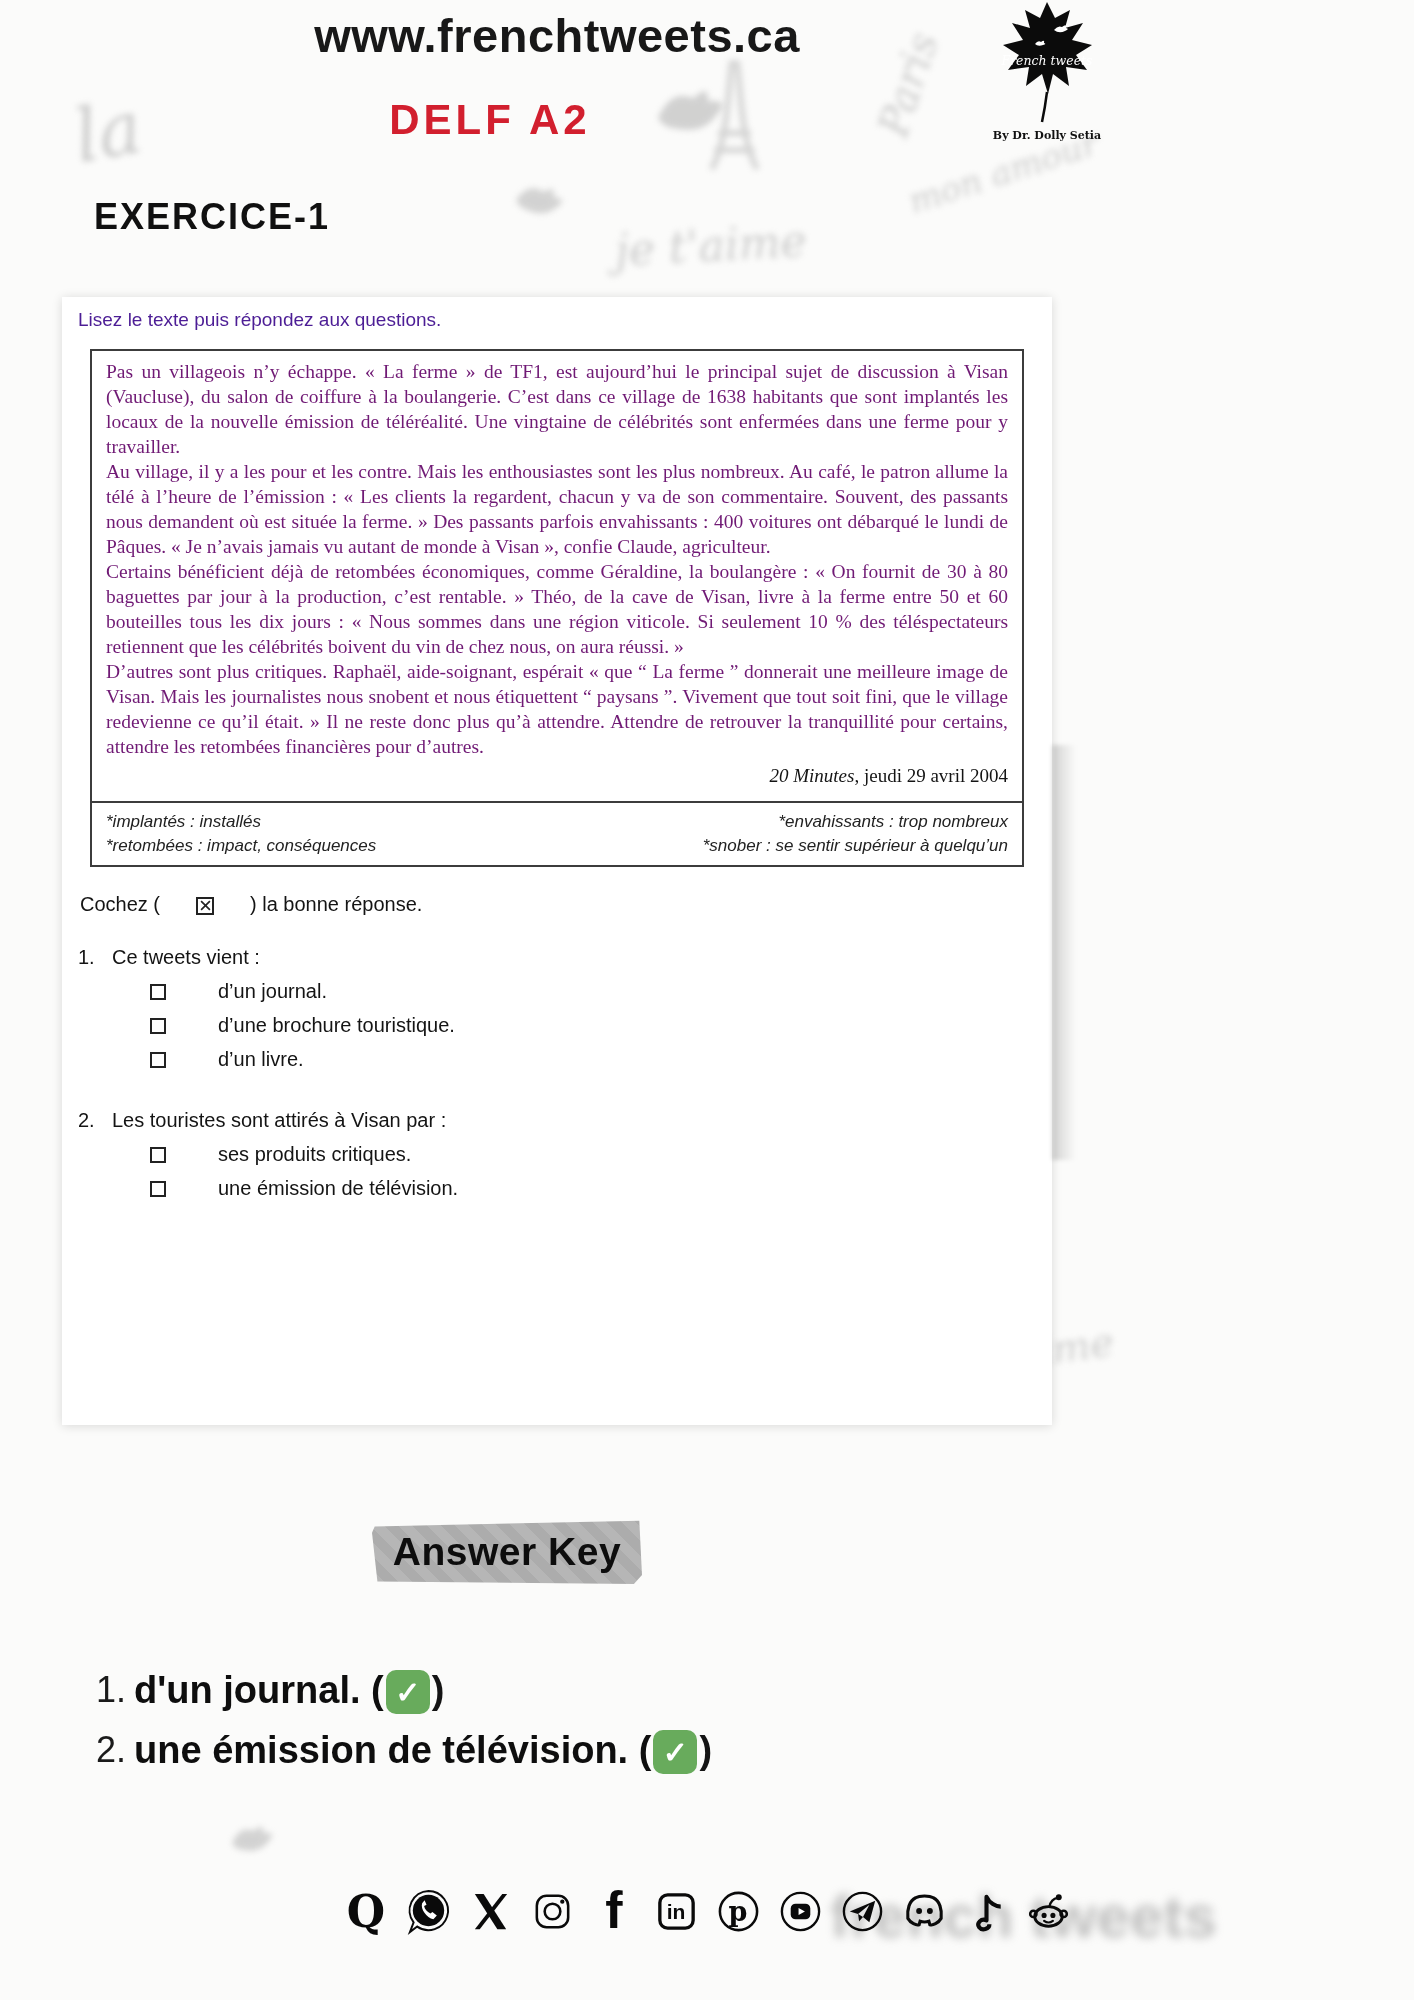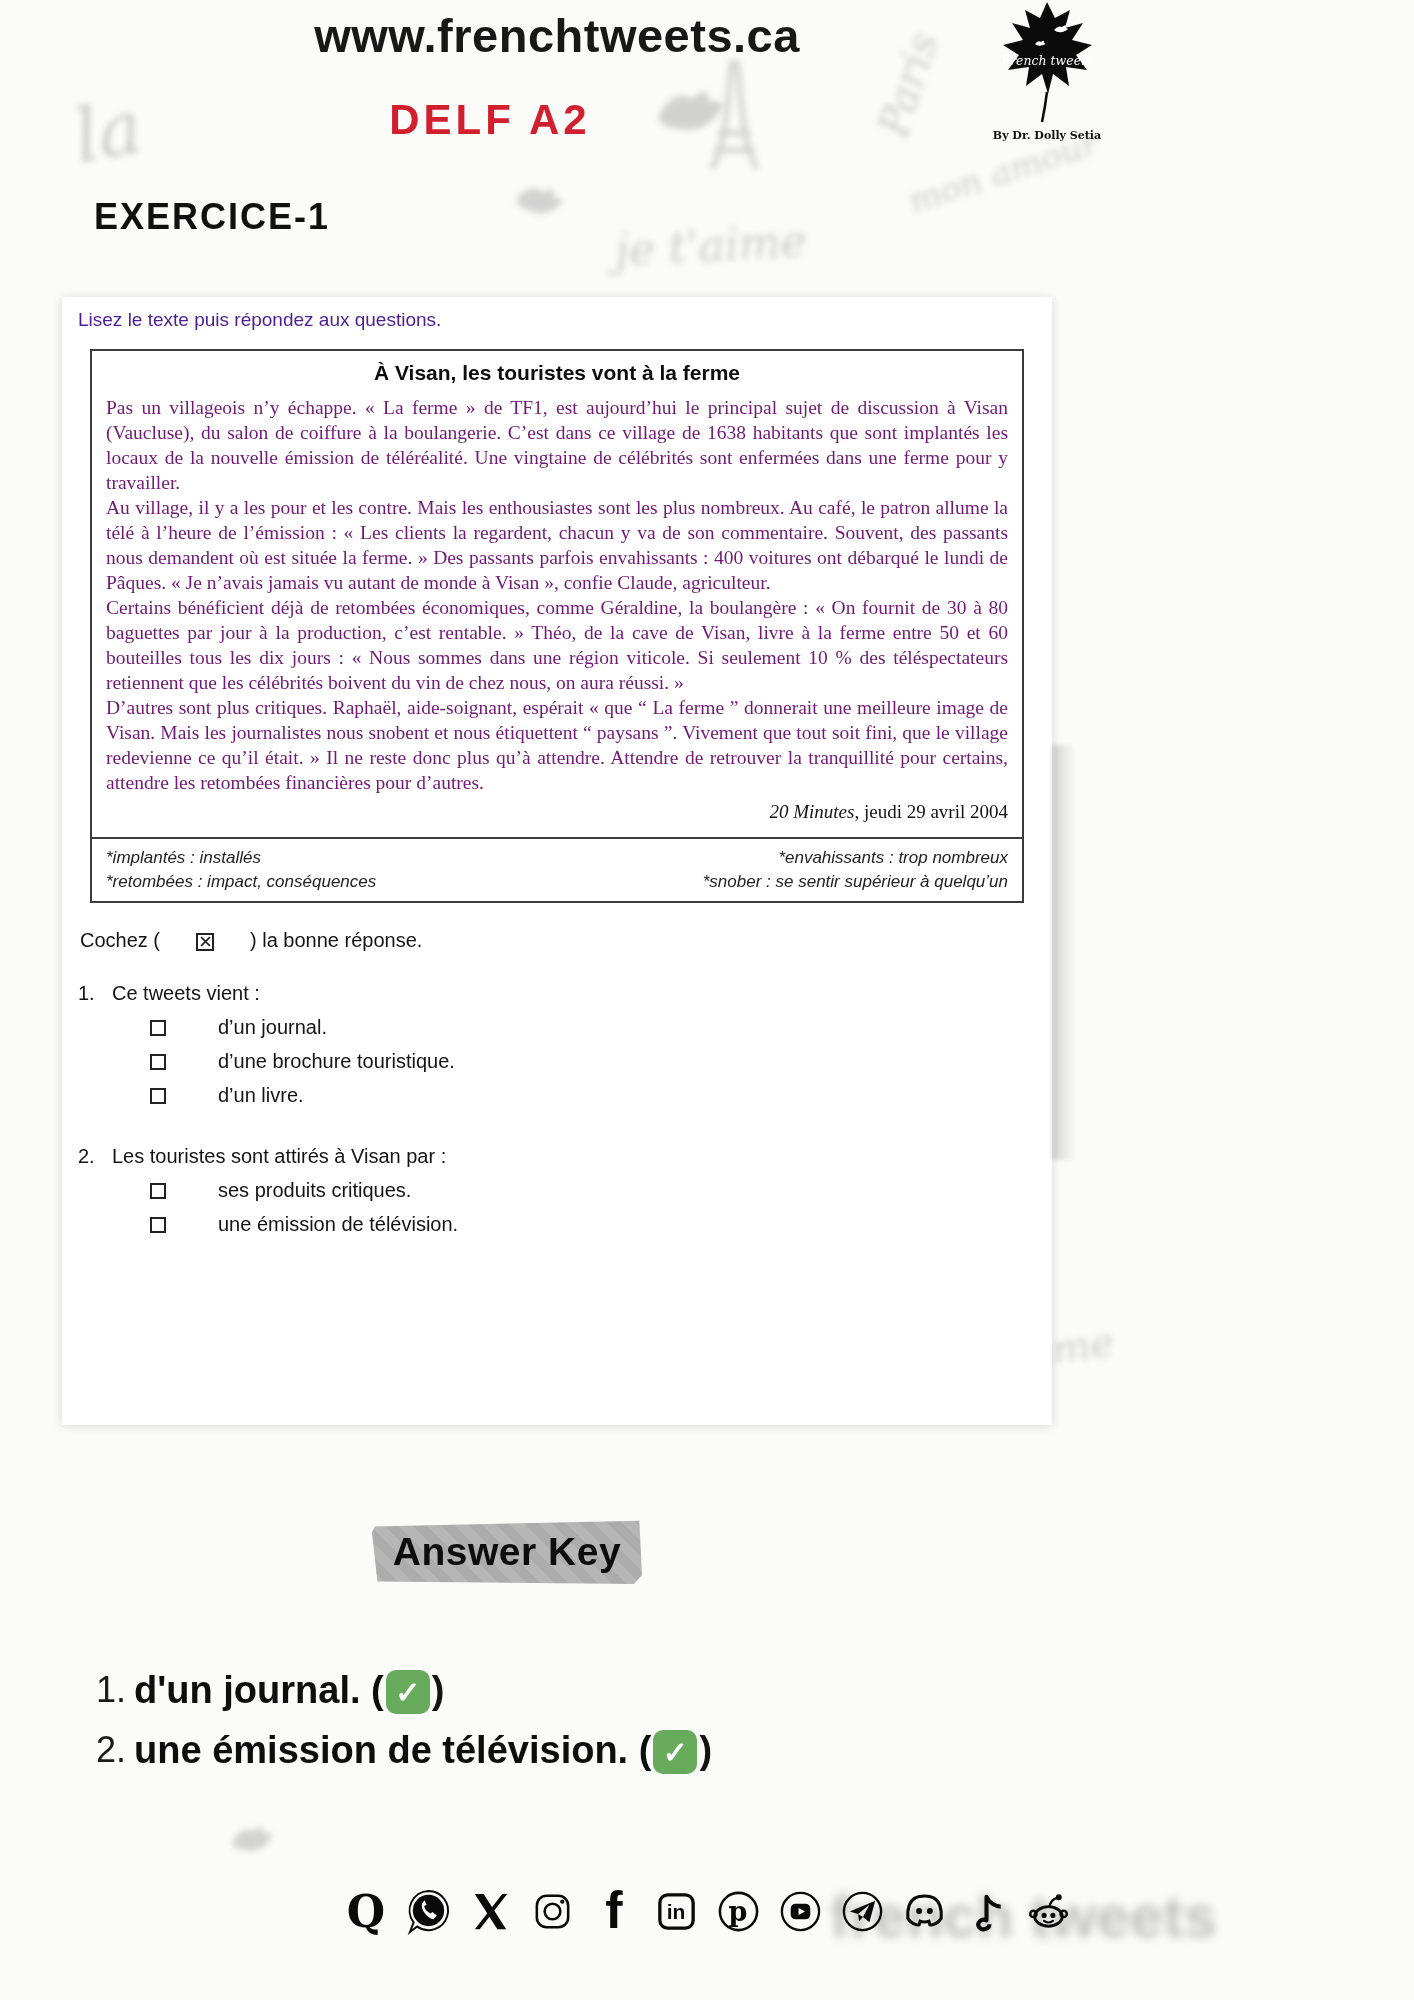--- a/index.html
+++ b/index.html
@@ -173,21 +173,20 @@
     <path d="M38 42 q3 -4 6 -2 q4 -3 3 1 q3 1 -1 2 q-5 2 -8 -1 Z" fill="#ffffff"></path>
     <text x="50" y="63" text-anchor="middle" font-family="DejaVu Serif, serif" font-style="italic" font-size="12.5" fill="#ffffff">French tweets</text>
   </svg>
   <div class="logo-byline">By Dr. Dolly Setia</div>
 </div>
 
 <div class="panel">
   <div class="instruction">Lisez le texte puis répondez aux questions.</div>
 
   <div class="textbox">
-    <div class="textbox-title">À Visan, les touristes vont à la ferme</div>
     <p class="para">Pas un villageois n’y échappe. « La ferme » de TF1, est aujourd’hui le principal sujet de discussion à Visan (Vaucluse), du salon de coiffure à la boulangerie. C’est dans ce village de 1638 habitants que sont implantés les locaux de la nouvelle émission de téléréalité. Une vingtaine de célébrités sont enfermées dans une ferme pour y travailler.</p>
     <p class="para">Au village, il y a les pour et les contre. Mais les enthousiastes sont les plus nombreux. Au café, le patron allume la télé à l’heure de l’émission : « Les clients la regardent, chacun y va de son commentaire. Souvent, des passants nous demandent où est située la ferme. » Des passants parfois envahissants : 400 voitures ont débarqué le lundi de Pâques. « Je n’avais jamais vu autant de monde à Visan », confie Claude, agriculteur.</p>
     <p class="para">Certains bénéficient déjà de retombées économiques, comme Géraldine, la boulangère : « On fournit de 30 à 80 baguettes par jour à la production, c’est rentable. » Théo, de la cave de Visan, livre à la ferme entre 50 et 60 bouteilles tous les dix jours : « Nous sommes dans une région viticole. Si seulement 10 % des téléspectateurs retiennent que les célébrités boivent du vin de chez nous, on aura réussi. »</p>
     <p class="para">D’autres sont plus critiques. Raphaël, aide-soignant, espérait « que “ La ferme ” donnerait une meilleure image de Visan. Mais les journalistes nous snobent et nous étiquettent “ paysans ”. Vivement que tout soit fini, que le village redevienne ce qu’il était. » Il ne reste donc plus qu’à attendre. Attendre de retrouver la tranquillité pour certains, attendre les retombées financières pour d’autres.</p>
     <div class="dateline"><span class="src">20 Minutes</span><span>, jeudi 29 avril 2004</span></div>
     <div class="foot-sep"></div>
     <div class="footnotes">
       <div class="foot-row">
         <span>*implantés : installés</span>
         <span>*envahissants : trop nombreux</span>

